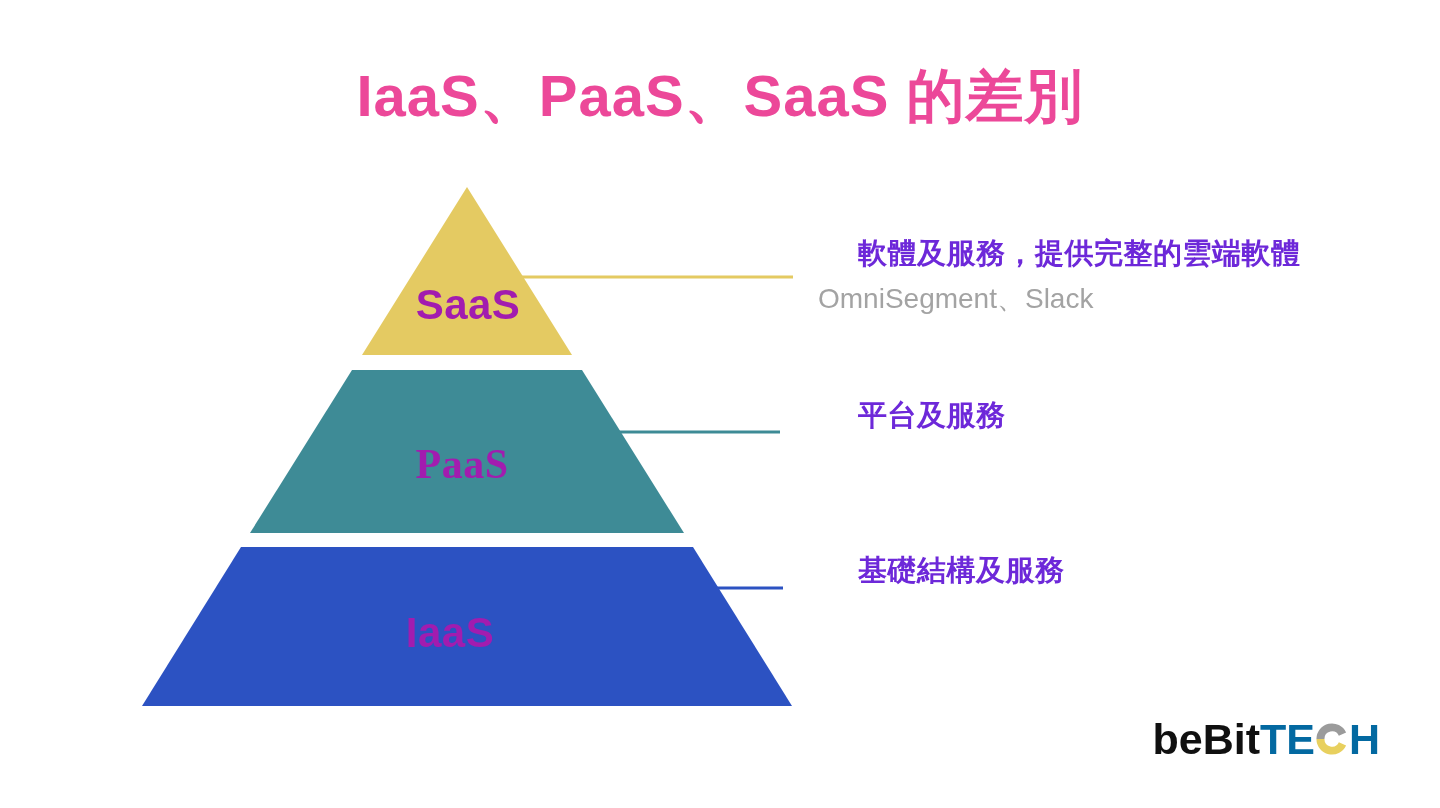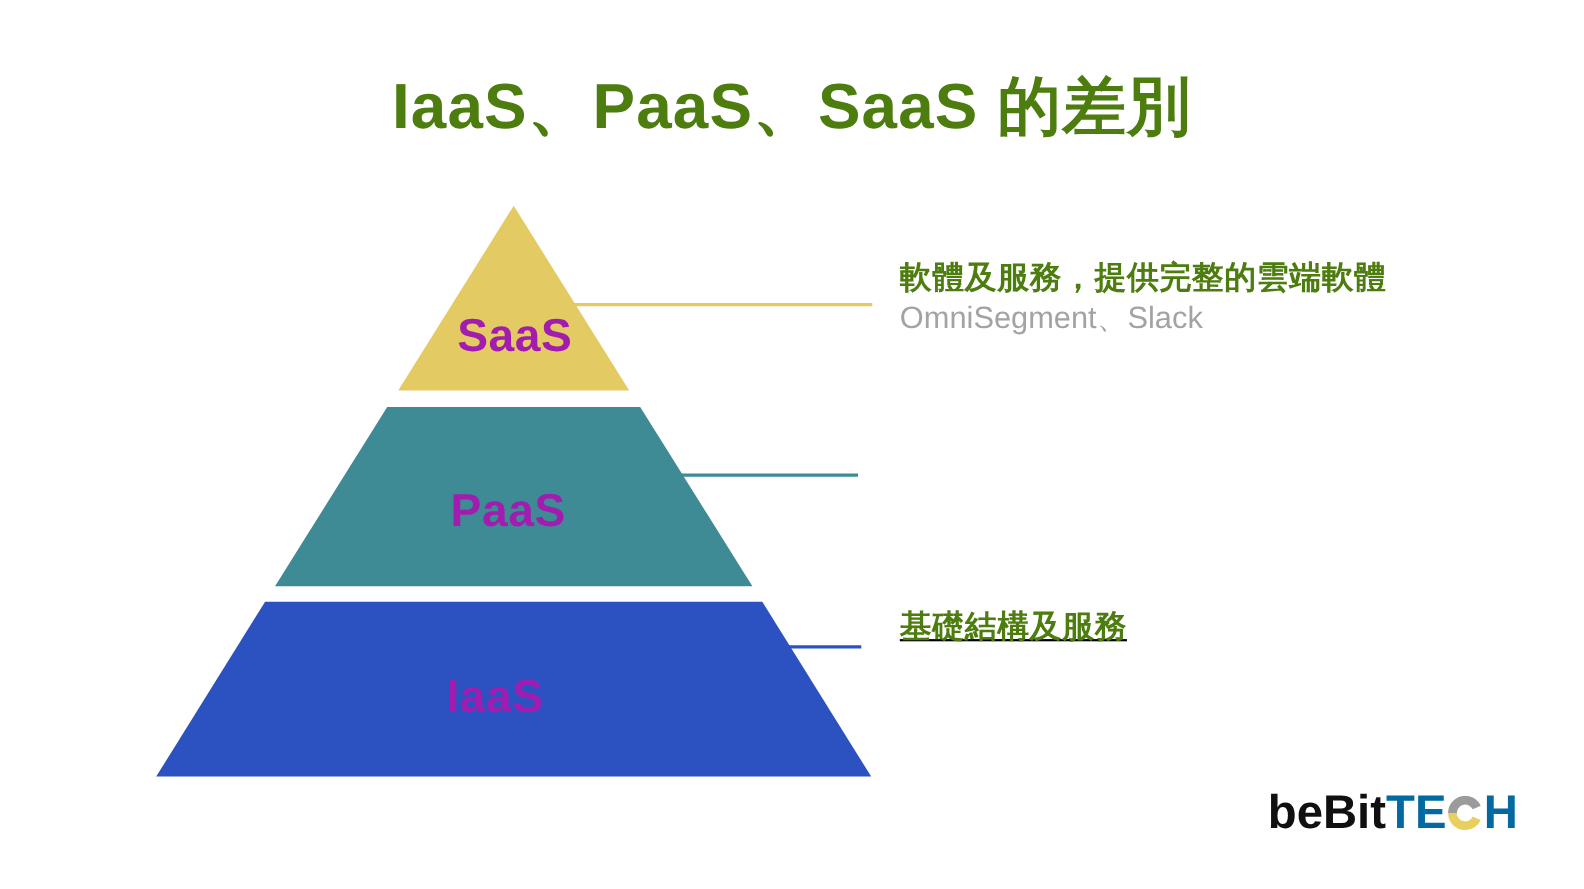--- a/index.html
+++ b/index.html
@@ -14,21 +14,21 @@
   }
   .page-title {
     position: absolute;
     top: 58px;
     left: 0;
     width: 100%;
     text-align: center;
     font-size: 58px;
     font-weight: 700;
     letter-spacing: 1px;
-    color: #4d7c0f;
+    color: #ec4899;
   }
   .pyramid-svg {
     position: absolute;
     left: 0;
     top: 0;
   }
   .layer-label {
     position: absolute;
     transform: translateX(-50%);
     color: #a21caf;
@@ -40,25 +40,26 @@
   }
   .annotation {
     position: absolute;
     left: 818px;
     white-space: nowrap;
   }
   .annotation .heading {
     font-size: 29px;
     font-weight: 700;
     letter-spacing: 0.5px;
-    color: #4d7c0f;
+    color: #6d28d9;
     line-height: 38px;
+    margin-left: 40px;
   }
   .annotation .examples {
-    margin-top: 1px;
+    margin-top: 11px;
     font-size: 28px;
     font-weight: 400;
     color: #a3a3a3;
     line-height: 32px;
   }
   .logo {
     position: absolute;
     top: 718px;
     right: 60px;
     display: flex;
@@ -84,30 +85,31 @@
     <line x1="489" y1="277" x2="793" y2="277" stroke-width="3" stroke="#e4ca62"></line>
     <line x1="617" y1="432" x2="780" y2="432" stroke-width="3" stroke="#3e8b96"></line>
     <line x1="707" y1="588" x2="783" y2="588" stroke-width="3" stroke="#2c52c2"></line>
 
     <polygon points="467,187 572,355 362,355" fill="#e4ca62"></polygon>
     <polygon points="352,370 582,370 684,533 250,533" fill="#3e8b96"></polygon>
     <polygon points="241,547 693,547 792,706 142,706" fill="#2c52c2"></polygon>
   </svg>
 
   <div class="layer-label" style="left:468px; top:284px;">SaaS</div>
-  <div class="layer-label" style="left:462px; top:443px;">PaaS</div>
+  <div class="layer-label" style="left:462px; top:443px;font-family:Liberation Serif, serif;">PaaS</div>
   <div class="layer-label" style="left:450px; top:612px;">IaaS</div>
 
   <div class="annotation" style="top:234px;">
     <div class="heading">軟體及服務，提供完整的雲端軟體</div>
     <div class="examples">OmniSegment、Slack</div>
   </div>
   <div class="annotation" style="top:396px;">
+    <div class="heading">平台及服務</div>
   </div>
-  <div class="annotation" style="top:551px;text-decoration:underline;">
+  <div class="annotation" style="top:551px;">
     <div class="heading">基礎結構及服務</div>
   </div>
 
   <div class="logo">
     <span class="black-part">beBit</span>
     <span class="gray-part">TE</span>
     <svg width="32" height="32" viewBox="0 0 36 36" fill="none">
       <path d="M 29.8 12.5 A 13 13 0 0 0 5 18" stroke-width="9" fill="none" stroke="#9b9b9b"></path>
       <path d="M 5 18 A 13 13 0 0 0 29.8 23.5" stroke-width="9" fill="none" stroke="#e8d05e"></path>
     </svg>

